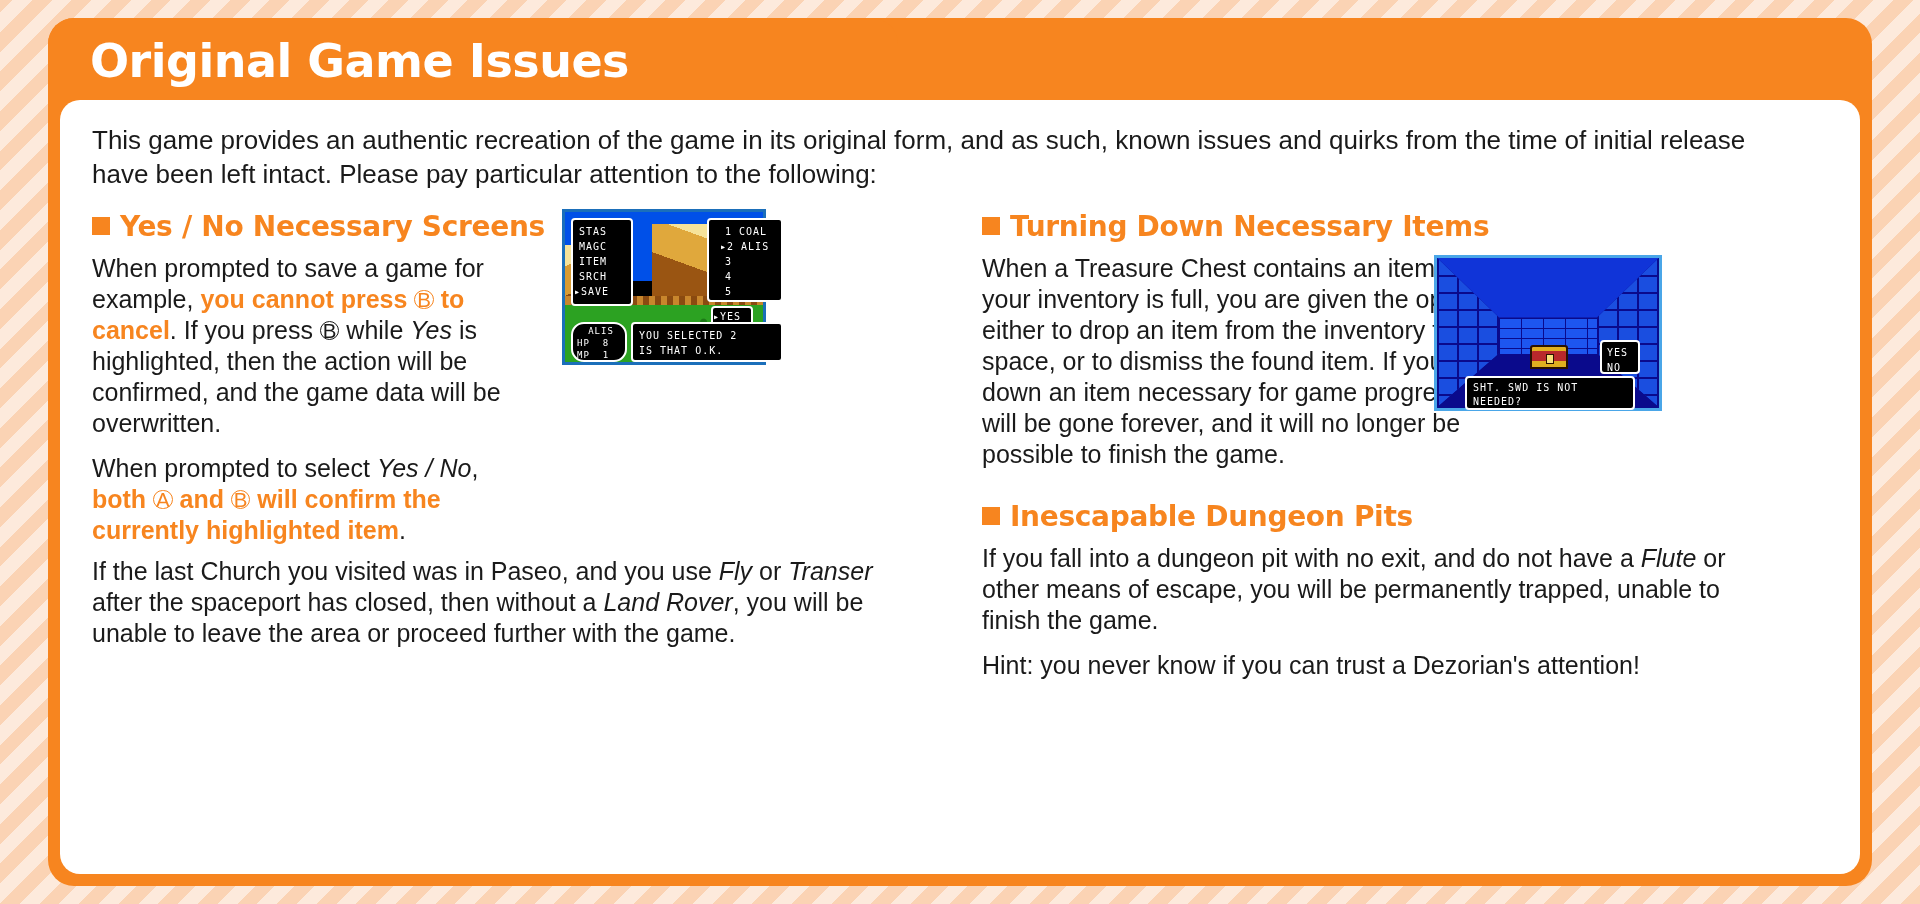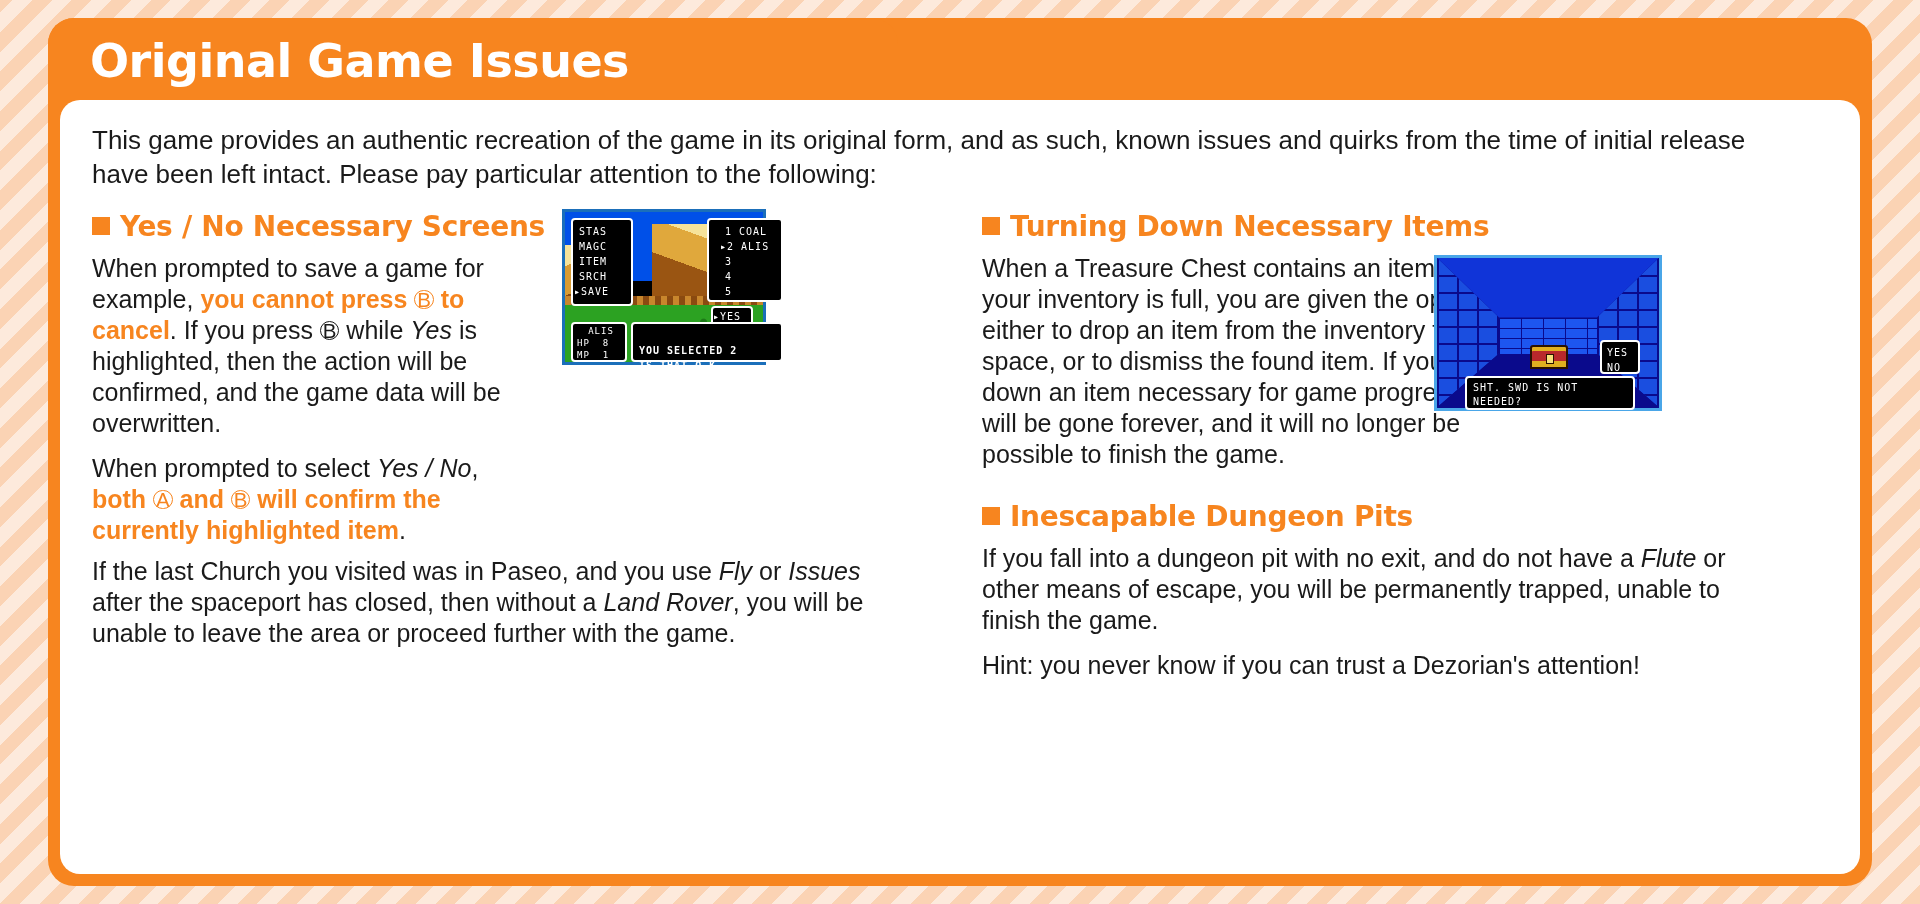--- a/index.html
+++ b/index.html
@@ -138,22 +138,22 @@
     background:#000;
     border:2px solid #fff;
     border-radius:4px;
     color:#fff;
     font-family:"DejaVu Sans Mono", monospace;
     letter-spacing:1px;
   }
   .s1-menu { left:6px; top:6px; width:62px; height:88px; padding:4px 0 0 6px; font-size:10px; line-height:15px; }
   .s1-right{ left:142px; top:6px; width:76px; height:84px; padding:4px 0 0 16px; font-size:10px; line-height:15px; }
   .s1-yn   { left:146px; top:94px; width:42px; height:32px; padding:2px 0 0 5px; font-size:10px; line-height:14px; }
-  .s1-stat { left:6px; top:110px; width:56px; height:40px; padding:1px 0 0 4px; font-size:9px; line-height:12px; }
-  .s1-msg  { left:66px; top:110px; width:152px; height:40px; padding:19px 0 0 6px; font-size:10px; line-height:15px;font-weight:bold; }
+  .s1-stat { left:6px; top:110px; width:56px; height:40px; padding:1px 0 0 4px; font-size:9px; line-height:12px;border-radius:13px; }
+  .s1-msg  { left:66px; top:110px; width:152px; height:40px; padding:4px 0 0 6px; font-size:10px; line-height:15px; }
   .cursor { position:relative; left:-5px; }
 
   
   .shot2 {
     left:0px; top:5px;
     width:228px; height:156px;
     border:3px solid #4aa6e8;
     background:#0b0b9c;
   }
   .d-room { position:absolute; inset:0; background:#0a0a8c; overflow:hidden; }
@@ -254,21 +254,21 @@
             <div class="nes-box s1-msg">
               <div>YOU SELECTED 2</div>
               <div>IS THAT O.K.</div>
             </div>
           </div>
 
           <p class="body" style="width:760px; margin-top:-4px;"></p>
 
 
           <p class="body" style="width:790px;">
-            <span>If the last Church you visited was in Paseo, and you use </span><span class="it">Fly</span><span> or </span><span class="it">Issues</span><span> after the spaceport has closed, then without a </span><span class="it">Land Rover</span><span>, you will be unable to leave the area or proceed further with the game.</span>
+            <span>If the last Church you visited was in Paseo, and you use </span><span class="it">Fly</span><span> or </span><span class="it">Transer</span><span> after the spaceport has closed, then without a </span><span class="it">Land Rover</span><span>, you will be unable to leave the area or proceed further with the game.</span>
           </p>
         </div>
 
         <div class="col-right">
 
           <h3 class="sec">
             <span class="sq"></span><span>Turning Down Necessary Items</span>
           </h3>
 
           <div style="position:relative; height:0;">

